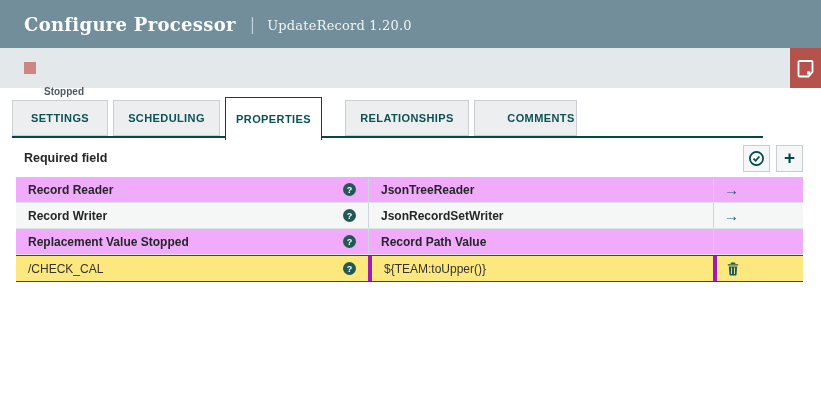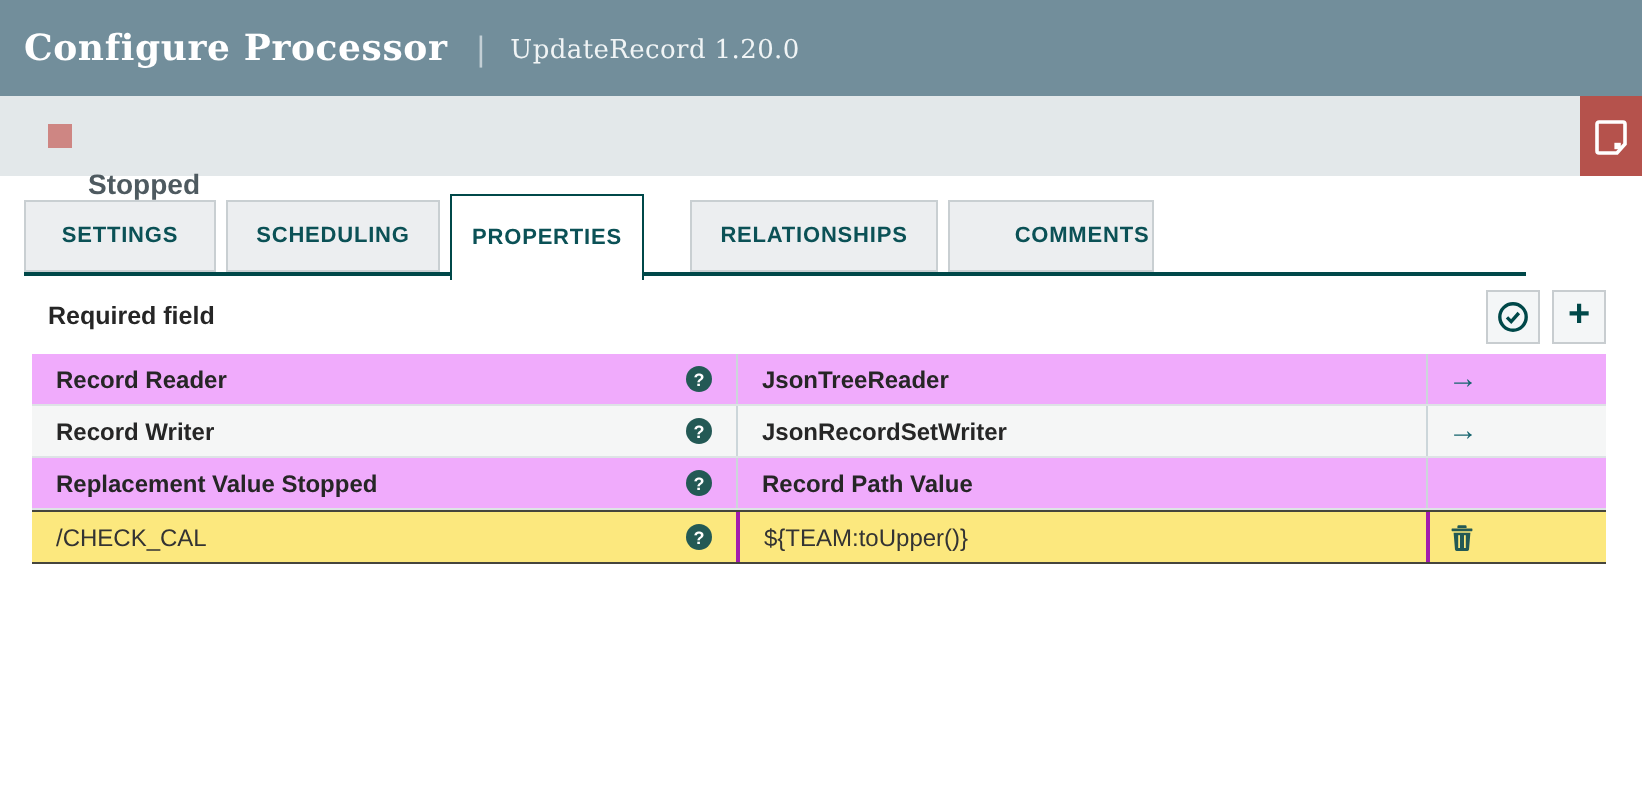--- a/index.html
+++ b/index.html
@@ -10,21 +10,21 @@
     background: #ffffff;
     overflow: hidden;
     color: #2b2b2b;
   }
 
   
   .app-header {
     position: absolute; top: 0; left: 0; width: 821px; height: 48px;
     background: #728e9b;
     display: flex; align-items: center;
-    padding-left: 12px;
+    padding-left: 24px;
   }
   .app-header .title {
     font-family: "DejaVu Serif", serif;
     font-weight: bold; font-size: 18px; color: #ffffff; letter-spacing: 0.3px;
   }
   .app-header .divider {
     font-family: "DejaVu Serif", serif;
     color: #c3cfd5; font-size: 16px; margin: 0 12px 0 14px; font-weight: normal;
   }
   .app-header .subtitle {
@@ -36,21 +36,21 @@
   .status-bar {
     position: absolute; top: 48px; left: 0; width: 821px; height: 40px;
     background: #e3e8ea;
     display: flex; align-items: center;
     padding-left: 24px;
   }
   .stopped-square {
     width: 12px; height: 12px; background: #ce8683; display: inline-block;
   }
   .status-label {
-    font-size: 14px; font-weight: bold; color: #4e5a60; margin-left: 8px; margin-top: 47px;
+    font-size: 10px; font-weight: bold; color: #4e5a60; margin-left: 8px; margin-top: 47px;
   }
   .bulletin-block {
     position: absolute; right: 0; top: 0; width: 31px; height: 40px;
     background: #b5524c;
     display: flex; align-items: center; justify-content: center;
   }
 
   
   .tabs {
     position: absolute; top: 97px; left: 12px; width: 751px; height: 41px;
@@ -113,21 +113,21 @@
   .row.highlight {
     background: #fce87e;
     border-top: 1px solid #45453c;
     border-bottom: 1px solid #45453c;
     height: 27px;
   }
   .col-property { width: 352px; display: flex; align-items: center; justify-content: space-between; padding: 0 12px; }
   .col-value    { width: 345px; display: flex; align-items: center; padding: 0 12px; }
   .col-actions  { width: 90px;  display: flex; align-items: center; padding-left: 10px; }
   .row .col-value, .row .col-actions { border-left: 1px solid #ccd6da; }
-  .row.highlight .col-value, .row.highlight .col-actions { border-left: 2px solid #a21caf; }
+  .row.highlight .col-value, .row.highlight .col-actions { border-left: 4px solid #a21caf; }
 
   .prop-name  { font-weight: bold; color: #262626; }
   .prop-name.regular { font-weight: normal; color: #333333; }
   .prop-value { font-weight: bold; color: #262626; }
   .prop-value.regular { font-weight: normal; color: #333333; }
 
   .help-icon {
     width: 13px; height: 13px; border-radius: 50%;
     background: #235955; color: #ffffff;
     font-size: 9px; font-weight: bold;

